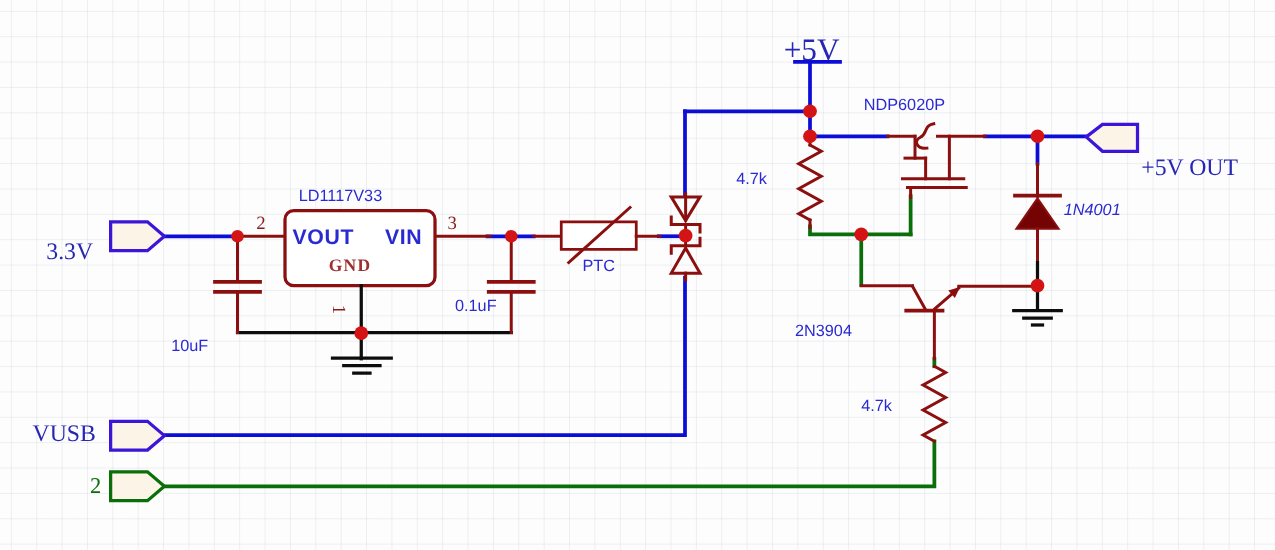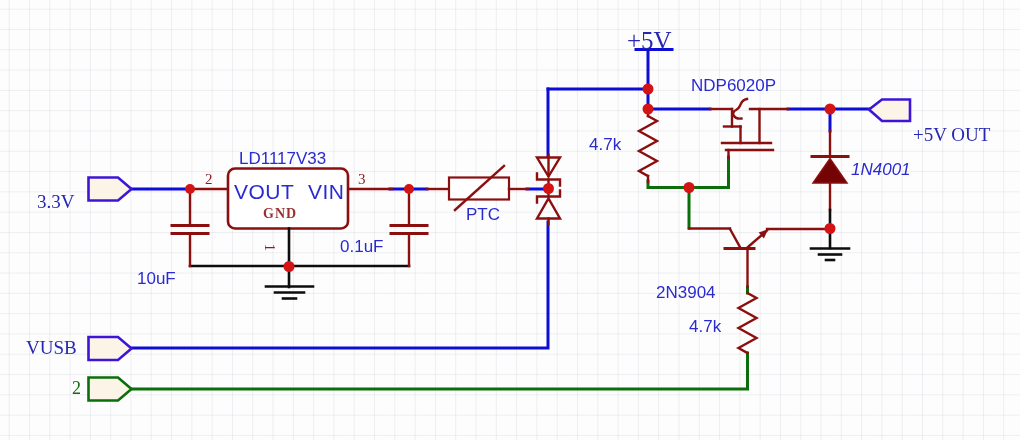--- a/index.html
+++ b/index.html
@@ -26,22 +26,22 @@
   .fillcomp{fill:var(--c-component);stroke:none;}
   .filldiode{fill:var(--c-diode_fill);stroke:var(--c-component);stroke-width:1.5;}
   .portblue{fill:var(--c-port_fill);stroke:var(--c-port_outline);stroke-width:2.6;stroke-linejoin:miter;}
   .portgreen{fill:var(--c-port_fill);stroke:var(--c-wire_green);stroke-width:2.6;stroke-linejoin:miter;}
   .chipbody{fill:#ffffff;stroke:var(--c-component);stroke-width:2.6;}
   .ptcbody{fill:#ffffff;stroke:var(--c-component);stroke-width:2.2;}
   
   .label{position:absolute;white-space:nowrap;line-height:1;}
   .serif{font-family:"Liberation Serif", serif;color:var(--c-label_navy);font-size:19px;}
   .serif-sm{font-family:"Liberation Serif", serif;color:var(--c-pin_text);font-size:15px;}
-  .sans{font-family:"Liberation Sans", sans-serif;color:var(--c-label_blue);font-size:17px;}
-  .sans-pin{font-family:"Liberation Sans", sans-serif;color:var(--c-label_blue);font-size:21px;font-weight:400;letter-spacing:0.5px;}
+  .sans{font-family:"Liberation Sans", sans-serif;color:var(--c-label_blue);font-size:13px;}
+  .sans-pin{font-family:"Liberation Sans", sans-serif;color:var(--c-label_blue);font-size:17px;font-weight:700;letter-spacing:0.5px;}
   .gndtxt{font-family:Liberation Serif, serif;color:var(--c-gnd_text);font-size:14px;font-weight:600;letter-spacing:1px;}
   .greentxt{color:var(--c-wire_green);}
   .rot90{transform:rotate(90deg);transform-origin:center center;}
 </style>
 </head>
 <body>
 
 <div class="canvas">
 
   <svg class="layer" width="1020" height="440" viewBox="0 0 1020 440">
@@ -187,21 +187,21 @@
 
   <div class="label sans" style="left:239px;top:150px;">LD1117V33</div>
   <div class="label sans-pin" style="left:234px;top:181px;">VOUT</div>
   <div class="label sans-pin" style="left:308px;top:181px;">VIN</div>
   <div class="label gndtxt" style="left:263px;top:207px;">GND</div>
   <div class="label serif-sm" style="left:205px;top:172px;">2</div>
   <div class="label serif-sm" style="left:358px;top:172px;">3</div>
   <div class="label serif-sm rot90" style="left:266px;top:240px;">1</div>
 
   <div class="label sans" style="left:137px;top:238px;margin-top:32px;">10uF</div>
-  <div class="label sans" style="left:340px;top:238px;text-align:center;">0.1uF</div>
+  <div class="label sans" style="left:364px;top:238px;text-align:center;">0.1uF</div>
   <div class="label sans" style="left:466px;top:206px;">PTC</div>
   <div class="label sans" style="left:589px;top:136px;">4.7k</div>
   <div class="label sans" style="left:689px;top:318px;">4.7k</div>
   <div class="label sans" style="left:691px;top:77px;">NDP6020P</div>
-  <div class="label sans" style="left:656px;top:258px;margin-top:26px;">2N3904</div>
+  <div class="label sans" style="left:636px;top:258px;">2N3904</div>
   <div class="label sans" style="left:851px;top:161px;font-style:italic;">1N4001</div>
 
 </div>
 
 </body></html>

